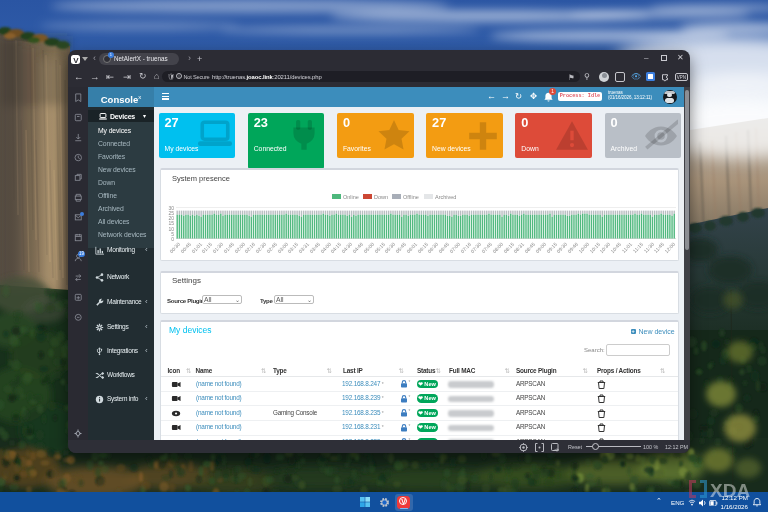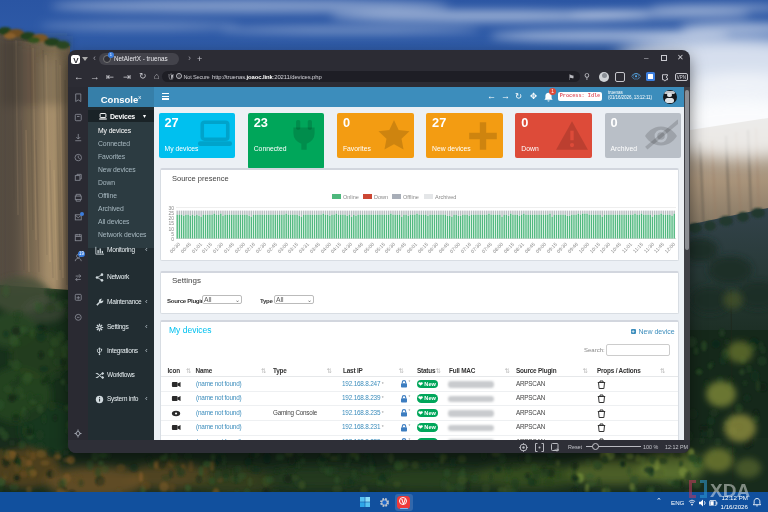--- a/index.html
+++ b/index.html
@@ -930,21 +930,21 @@
 <div style="position:absolute;left:6px;top:2px;font-size:12.8px;font-weight:bold;color:#ffffff">0</div>
 <div style="position:absolute;left:6px;top:32.5px;font-size:6.8px;color:#ffffff">Archived</div>
 <svg style="position:absolute;right:3px;top:6px" width="34" height="34" viewBox="0 0 32 32">
             <path d="M16 7C8 7 2.5 13 1 16c1.5 3 7 9 15 9s13.5-6 15-9c-1.5-3-7-9-15-9zm0 15a6 6 0 1 1 0-12 6 6 0 0 1 0 12z" fill="rgba(0,0,0,0.15)"></path>
             <circle cx="16" cy="16" r="3.6" fill="rgba(0,0,0,0.15)"></circle>
             <rect x="-2" y="14.2" width="40" height="3.4" fill="rgba(0,0,0,0.15)" transform="rotate(-40 16 16)"></rect>
           </svg>
 </div>
 
   <div class="abs" style="left:160px;top:167.5px;width:518.5px;height:93px;background:#fff;border:1px solid #d8dde3;border-top:2px solid #d2d6de;border-radius:2px"></div>
-  <div class="abs" style="left:172px;top:174px;font-size:7.5px;color:#444">Source presence</div>
+  <div class="abs" style="left:172px;top:174px;font-size:7.5px;color:#444">System presence</div>
   <div class="abs" style="left:332px;top:194px;width:9px;height:5px;background:#4db87c"></div>
   <div class="abs" style="left:343px;top:193.5px;font-size:5.5px;color:#888">Online</div>
   <div class="abs" style="left:363px;top:194px;width:9px;height:5px;background:#cc4734"></div>
   <div class="abs" style="left:374px;top:193.5px;font-size:5.5px;color:#888">Down</div>
   <div class="abs" style="left:392px;top:194px;width:9px;height:5px;background:#a8aeb8"></div>
   <div class="abs" style="left:403px;top:193.5px;font-size:5.5px;color:#888">Offline</div>
   <div class="abs" style="left:424px;top:194px;width:9px;height:5px;background:#e4e6e8"></div>
   <div class="abs" style="left:435px;top:193.5px;font-size:5.5px;color:#888">Archived</div>
   <svg class="abs" style="left:160px;top:167px" width="520" height="94" viewBox="0 0 520 94">
    <g transform="translate(-160,-167)">

